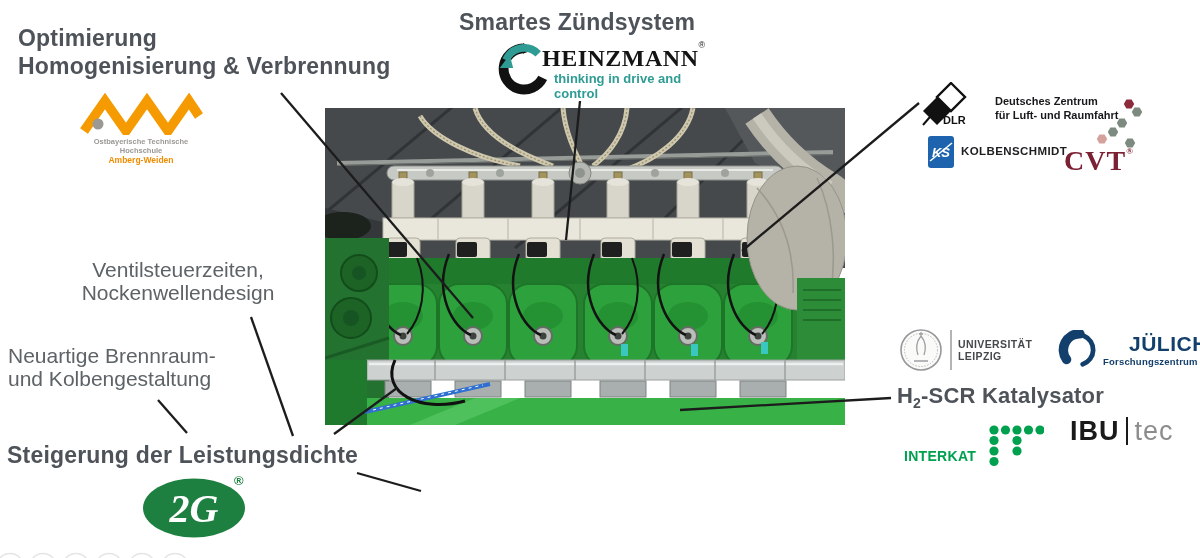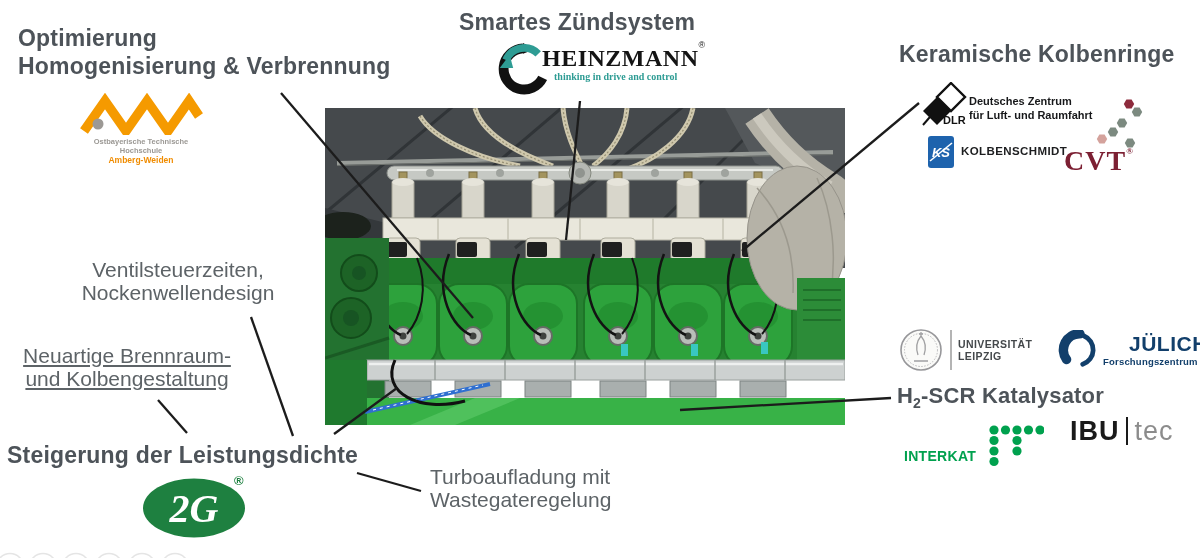--- a/index.html
+++ b/index.html
@@ -7,40 +7,40 @@
           font-family:"Liberation Sans",sans-serif;}
   .abs{position:absolute;}
   .heading{font-weight:bold;font-size:23px;line-height:28px;color:#4d5359;letter-spacing:.2px;}
   .plain{font-weight:normal;font-size:21px;line-height:22.5px;color:#5d6367;}
   svg{display:block;}
   
   #lbl-opt{left:18px;top:24px;}
   #lbl-smart{left:459px;top:8px;}
   #lbl-keram{left:899px;top:40px;}
   #lbl-ventil{left:62px;top:259px;width:232px;text-align:center;}
-  #lbl-brenn{left:0px;top:345px;width:254px;text-align:center;text-decoration:underline;}
+  #lbl-brenn{left:8px;top:345px;width:254px;text-align:left;}
   #lbl-steig{left:7px;top:441px;}
   #lbl-turbo{left:430px;top:466px;}
   #lbl-h2scr{left:897px;top:383px;font-size:22px;line-height:26px;}
   #lbl-h2scr sub{font-size:14px;}
   
   .photo{left:325px;top:108px;width:520px;height:317px;}
   
   .logo-oth{left:76px;top:93px;width:130px;text-align:center;}
   .oth-t1{font-size:7.5px;font-weight:bold;color:#9b9894;margin-top:2px;}
   .oth-t2{font-size:8.5px;font-weight:bold;color:#f08c00;}
   .logo-hz{left:498px;top:40px;width:200px;}
   .hz-mark{position:absolute;left:0;top:2px;}
   .hz-row{margin-left:44px;white-space:nowrap;}
   .hz-name{font-family:"Liberation Serif",serif;font-weight:bold;font-size:24px;color:#141414;letter-spacing:.5px;}
   .hz-reg{font-size:9px;color:#141414;vertical-align:18px;}
-  .hz-tag{margin-left:56px;font-size:10px;font-weight:bold;color:#2e9c94;margin-top:-1px;font-family:Liberation Serif, serif;}
+  .hz-tag{margin-left:56px;font-size:13px;font-weight:bold;color:#2e9c94;margin-top:-1px;}
   .logo-dlr{left:902px;top:82px;}
   .dlr-star{position:absolute;left:20px;top:0;}
-  .dlr-text{position:absolute;left:67px;top:13px;font-size:11px;font-weight:bold;color:#17181a;line-height:13.5px;white-space:nowrap;}
+  .dlr-text{position:absolute;left:93px;top:13px;font-size:11px;font-weight:bold;color:#17181a;line-height:13.5px;white-space:nowrap;}
   .logo-ks{left:928px;top:136px;}
   .ks-badge{position:absolute;left:0;top:0;}
   .ks-name{position:absolute;left:33px;top:9px;font-size:11.5px;font-weight:bold;color:#1c1d1f;letter-spacing:.4px;white-space:nowrap;}
   .logo-cvt{left:1062px;top:95px;width:110px;}
   .cvt-hex{position:absolute;left:34px;top:0;}
   .cvt-name{position:absolute;left:2px;top:50px;font-family:"Liberation Serif",serif;font-weight:bold;font-size:28px;color:#7c2033;letter-spacing:1px;}
   .cvt-reg{font-size:9px;vertical-align:16px;letter-spacing:0;}
   .logo-ul{left:899px;top:328px;}
   .ul-seal{position:absolute;left:0;top:0;}
   .ul-div{position:absolute;left:51px;top:2px;width:1.5px;height:40px;background:#b4b4b4;}
@@ -288,38 +288,33 @@
     </svg>
   </div>
 
   <div class="abs heading lbl" id="lbl-opt">
     <div>Optimierung</div>
     <div>Homogenisierung &amp; Verbrennung</div>
   </div>
 
   <div class="abs heading lbl" id="lbl-smart">Smartes Zündsystem</div>
 
-  <div class="abs heading lbl" id="lbl-keram">Keramische Kolbenringe</div>
 
   <div class="abs plain lbl" id="lbl-ventil">
     <div>Ventilsteuerzeiten,</div>
     <div>Nockenwellendesign</div>
   </div>
 
   <div class="abs plain lbl" id="lbl-brenn">
     <div>Neuartige Brennraum-</div>
     <div>und Kolbengestaltung</div>
   </div>
 
   <div class="abs heading lbl" id="lbl-steig">Steigerung der Leistungsdichte</div>
 
-  <div class="abs plain lbl" id="lbl-turbo">
-    <div>Turboaufladung mit</div>
-    <div>Wastegateregelung</div>
-  </div>
 
   <div class="abs heading lbl" id="lbl-h2scr"><span>H</span><sub>2</sub><span>-SCR Katalysator</span></div>
 
   <div class="abs logo logo-oth">
     <svg width="126" height="42" viewBox="0 0 126 42" style="margin:0 auto;">
       <polyline points="6,38 27,8 48,38 69,8 90,38 111,8 121,23" fill="none" stroke="#f59a00" stroke-width="9.5"></polyline>
       <circle cx="20" cy="31" r="5.5" fill="#9c9995"></circle>
     </svg>
     <div class="oth-t1">Ostbayerische Technische Hochschule</div>
     <div class="oth-t2">Amberg-Weiden</div>

